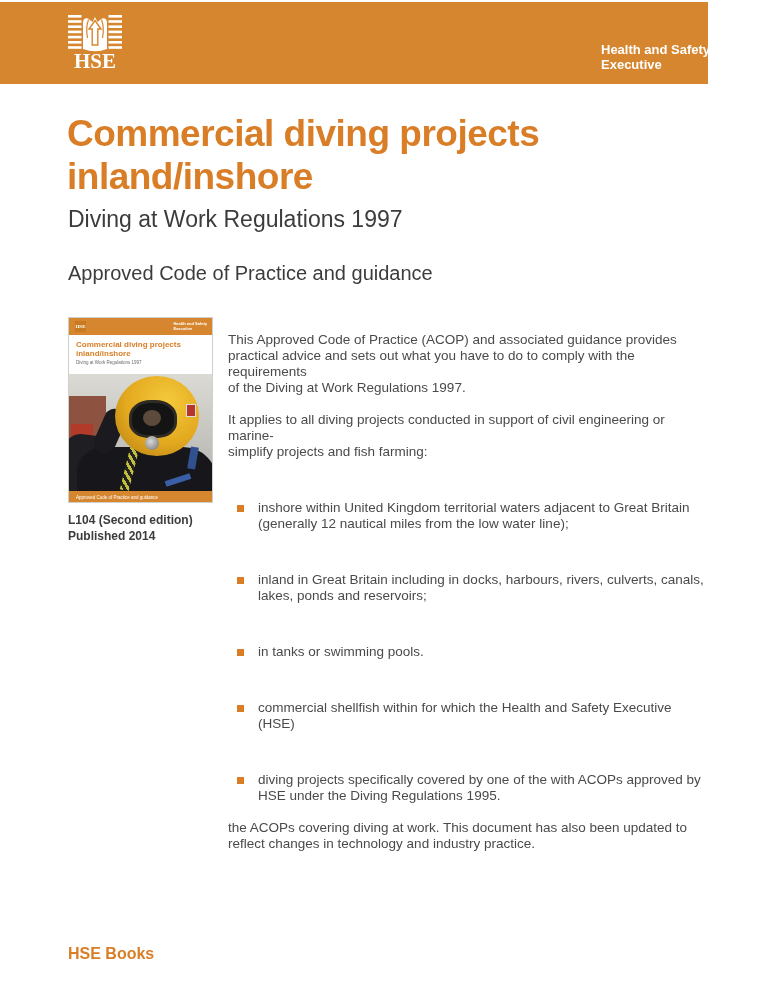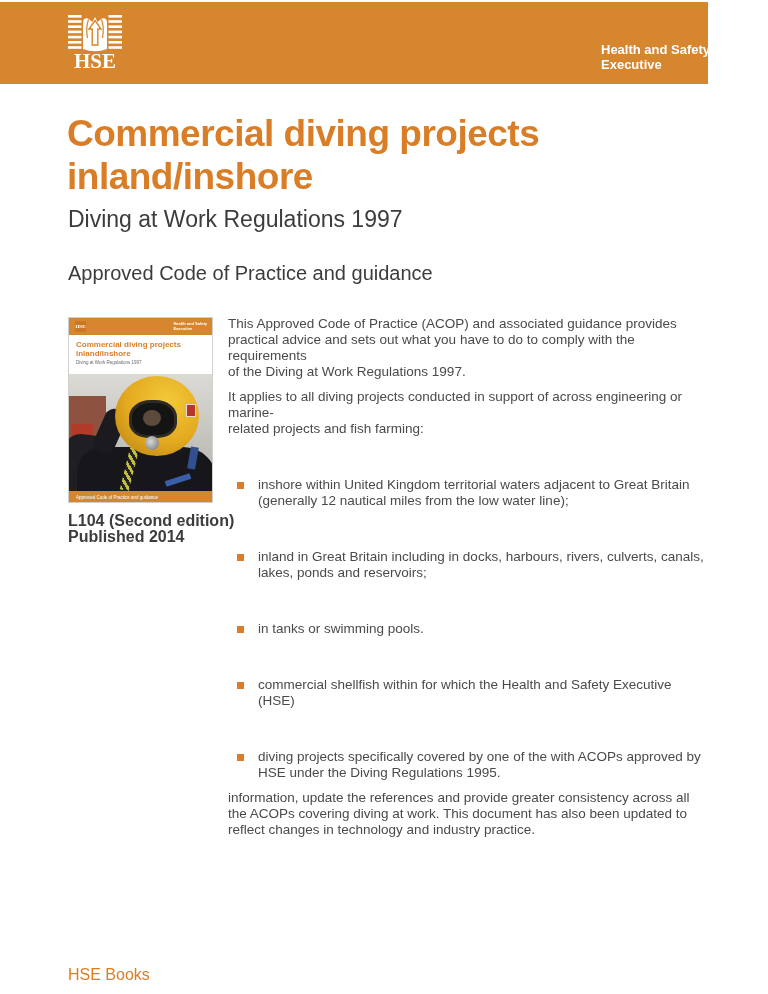--- a/index.html
+++ b/index.html
@@ -56,33 +56,33 @@
     border-radius:10px;transform:rotate(24deg);}
   .ph-rope{position:absolute;left:56px;bottom:0px;width:9px;height:44px;transform:rotate(14deg);
     background:repeating-linear-gradient(45deg,#C3BD3C 0 3px,#23231f 3px 6px);}
   .ph-strap1{position:absolute;left:96px;bottom:8px;width:26px;height:6px;background:#3A5FA8;transform:rotate(-18deg);}
   .ph-strap2{position:absolute;left:120px;bottom:22px;width:8px;height:22px;background:#30508F;transform:rotate(10deg);}
   .thumb-foot{position:relative;width:100%;height:13px;background:var(--orange);
     display:flex;align-items:center;padding-left:7px;}
   .thumb-foot span{color:#fff;font-size:4.5px;}
 
   .edition{position:absolute;left:68px;top:513px;color:var(--ink);
-    font-size:16px;font-weight:bold;line-height:15.5px;}
+    font-size:12px;font-weight:bold;line-height:15.5px;}
 
   
   .rc{position:absolute;left:228px;top:316px;width:482px;color:var(--body-ink);
     font-size:13.5px;line-height:16px;}
-  .rc .para{margin-bottom:9px;}
+  .rc .para{margin-bottom:9px;margin-top:16px;}
   .rc .list{margin-bottom:9px;}
   .li{display:flex;margin-top:40px;}
   .li .bullet{flex:none;width:7px;height:7px;background:var(--orange-text);margin:5px 0 0 9px;}
   .li .li-text{margin-left:14px;}
 
   
-  .books{position:absolute;left:68px;top:966px;color:var(--orange-text);font-size:16px;font-weight:normal;}
+  .books{position:absolute;left:68px;top:945px;color:var(--orange-text);font-size:16px;font-weight:bold;}
 </style>
 </head>
 <body>
 
 <div class="page">
 
   <div class="hdr">
     <svg class="hdr-logo" viewBox="0 0 54 56" aria-hidden="true">
       <g fill="#ffffff">
         <rect x="0" y="1" width="54" height="2.6"></rect>
@@ -157,22 +157,22 @@
 
   <div class="rc">
 
     <div class="para">
       <div>This Approved Code of Practice (ACOP) and associated guidance provides</div>
       <div>practical advice and sets out what you have to do to comply with the requirements</div>
       <div>of the Diving at Work Regulations 1997.</div>
     </div>
 
     <div class="para">
-      <div>It applies to all diving projects conducted in support of across engineering or marine-</div>
-      <div>related projects and fish farming:</div>
+      <div>It applies to all diving projects conducted in support of civil engineering or marine-</div>
+      <div>simplify projects and fish farming:</div>
     </div>
 
     <div class="list">
       <div class="li">
         <span class="bullet"></span>
         <div class="li-text">
           <div>inshore within United Kingdom territorial waters adjacent to Great Britain</div>
           <div>(generally 12 nautical miles from the low water line);</div>
         </div>
       </div>
@@ -202,21 +202,20 @@
       <div class="li">
         <span class="bullet"></span>
         <div class="li-text">
           <div>diving projects specifically covered by one of the with ACOPs approved by</div>
           <div>HSE under the Diving Regulations 1995.</div>
         </div>
       </div>
     </div>
 
     <div class="para">
-      <div>information, update the references and provide greater consistency across all</div>
       <div>the ACOPs covering diving at work. This document has also been updated to</div>
       <div>reflect changes in technology and industry practice.</div>
     </div>
 
   </div>
 
   <div class="books">HSE Books</div>
 
 </div>
 

